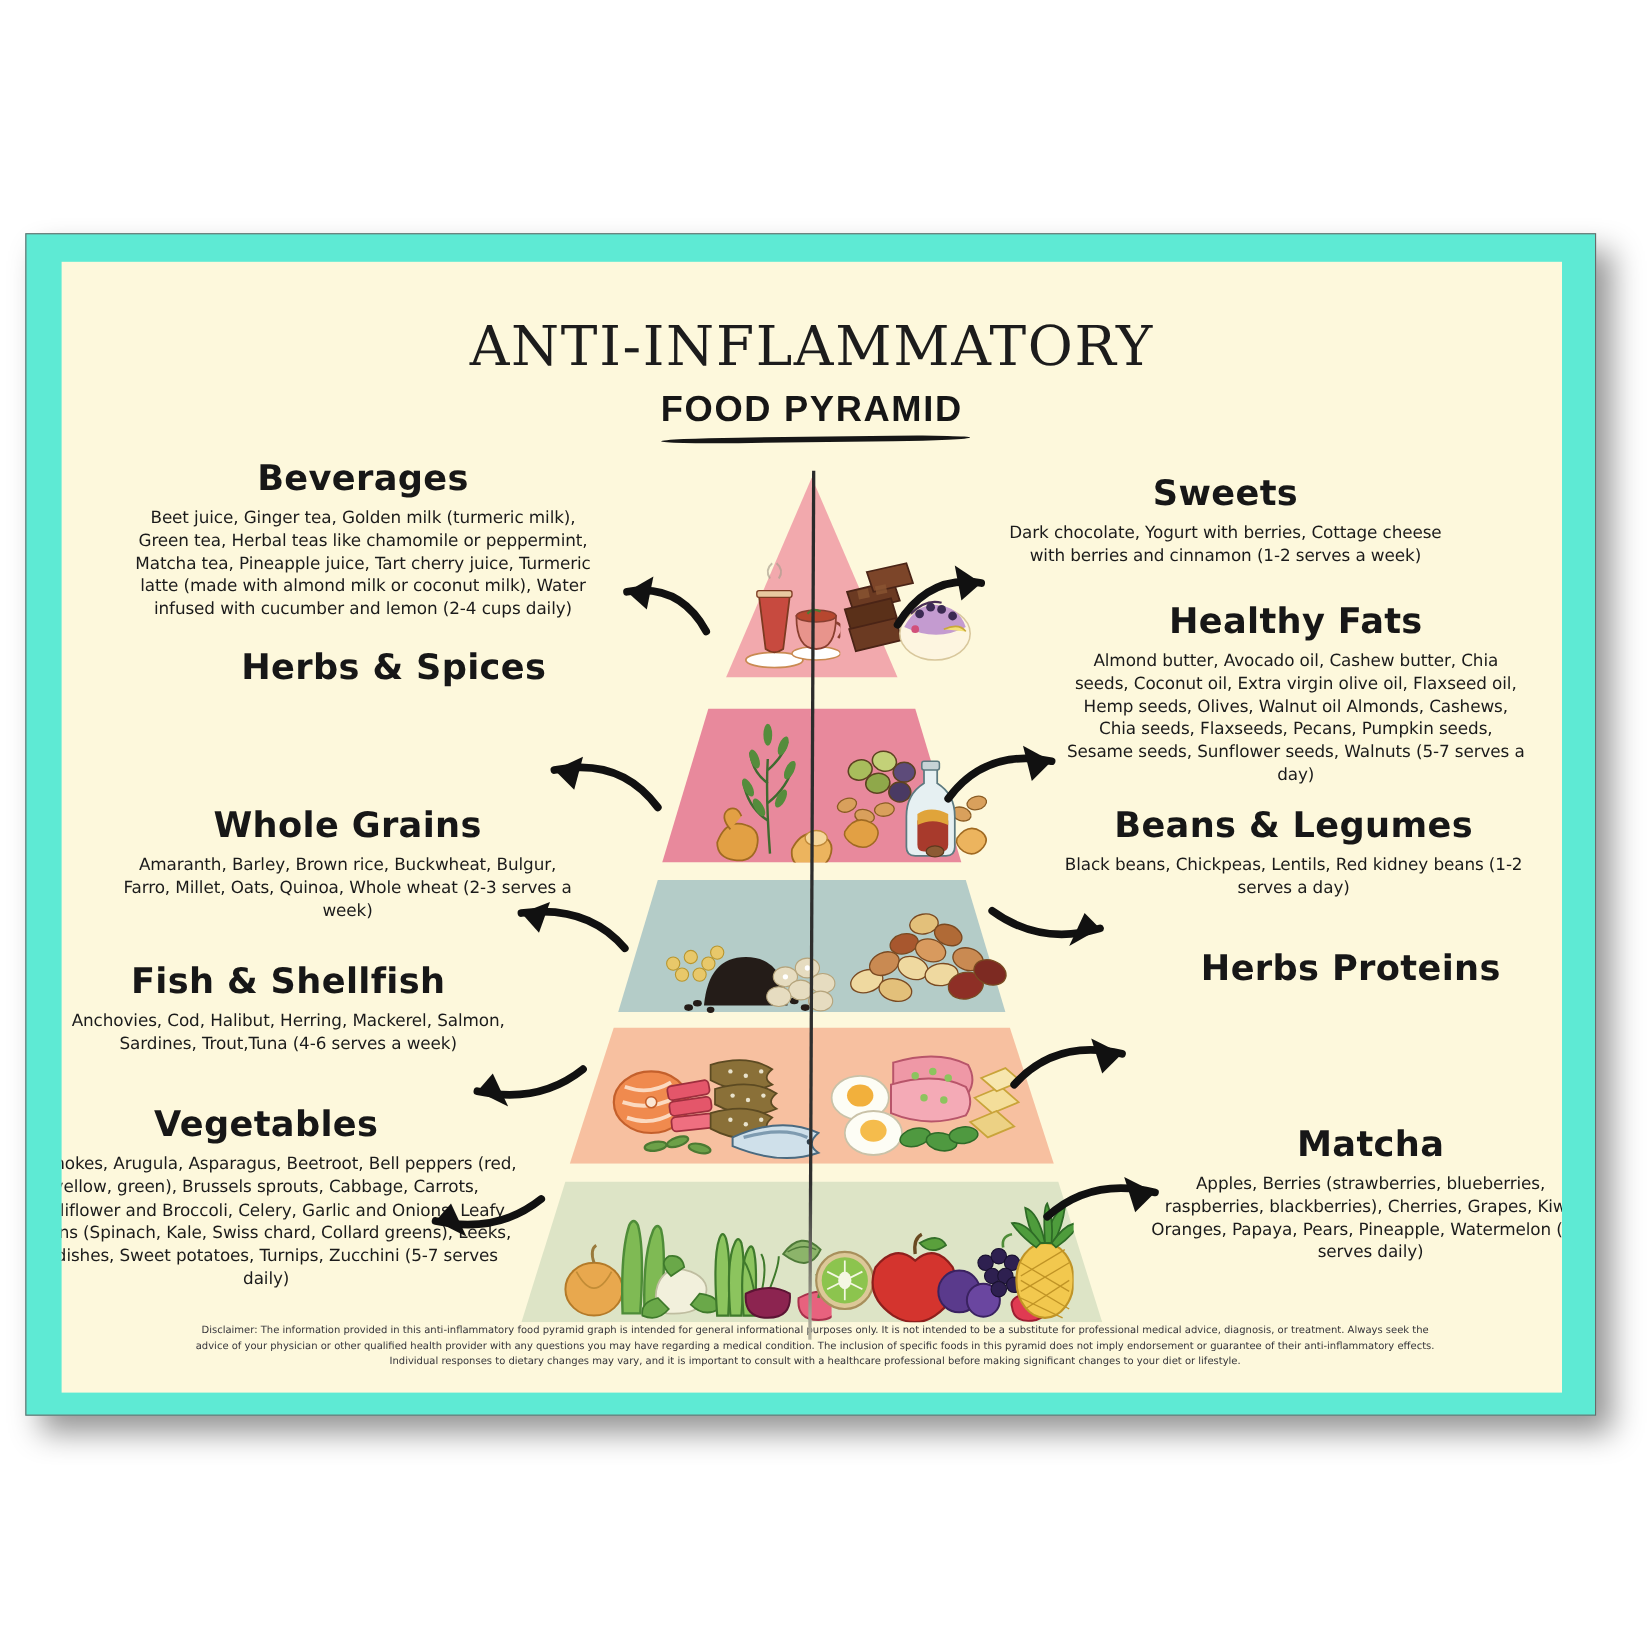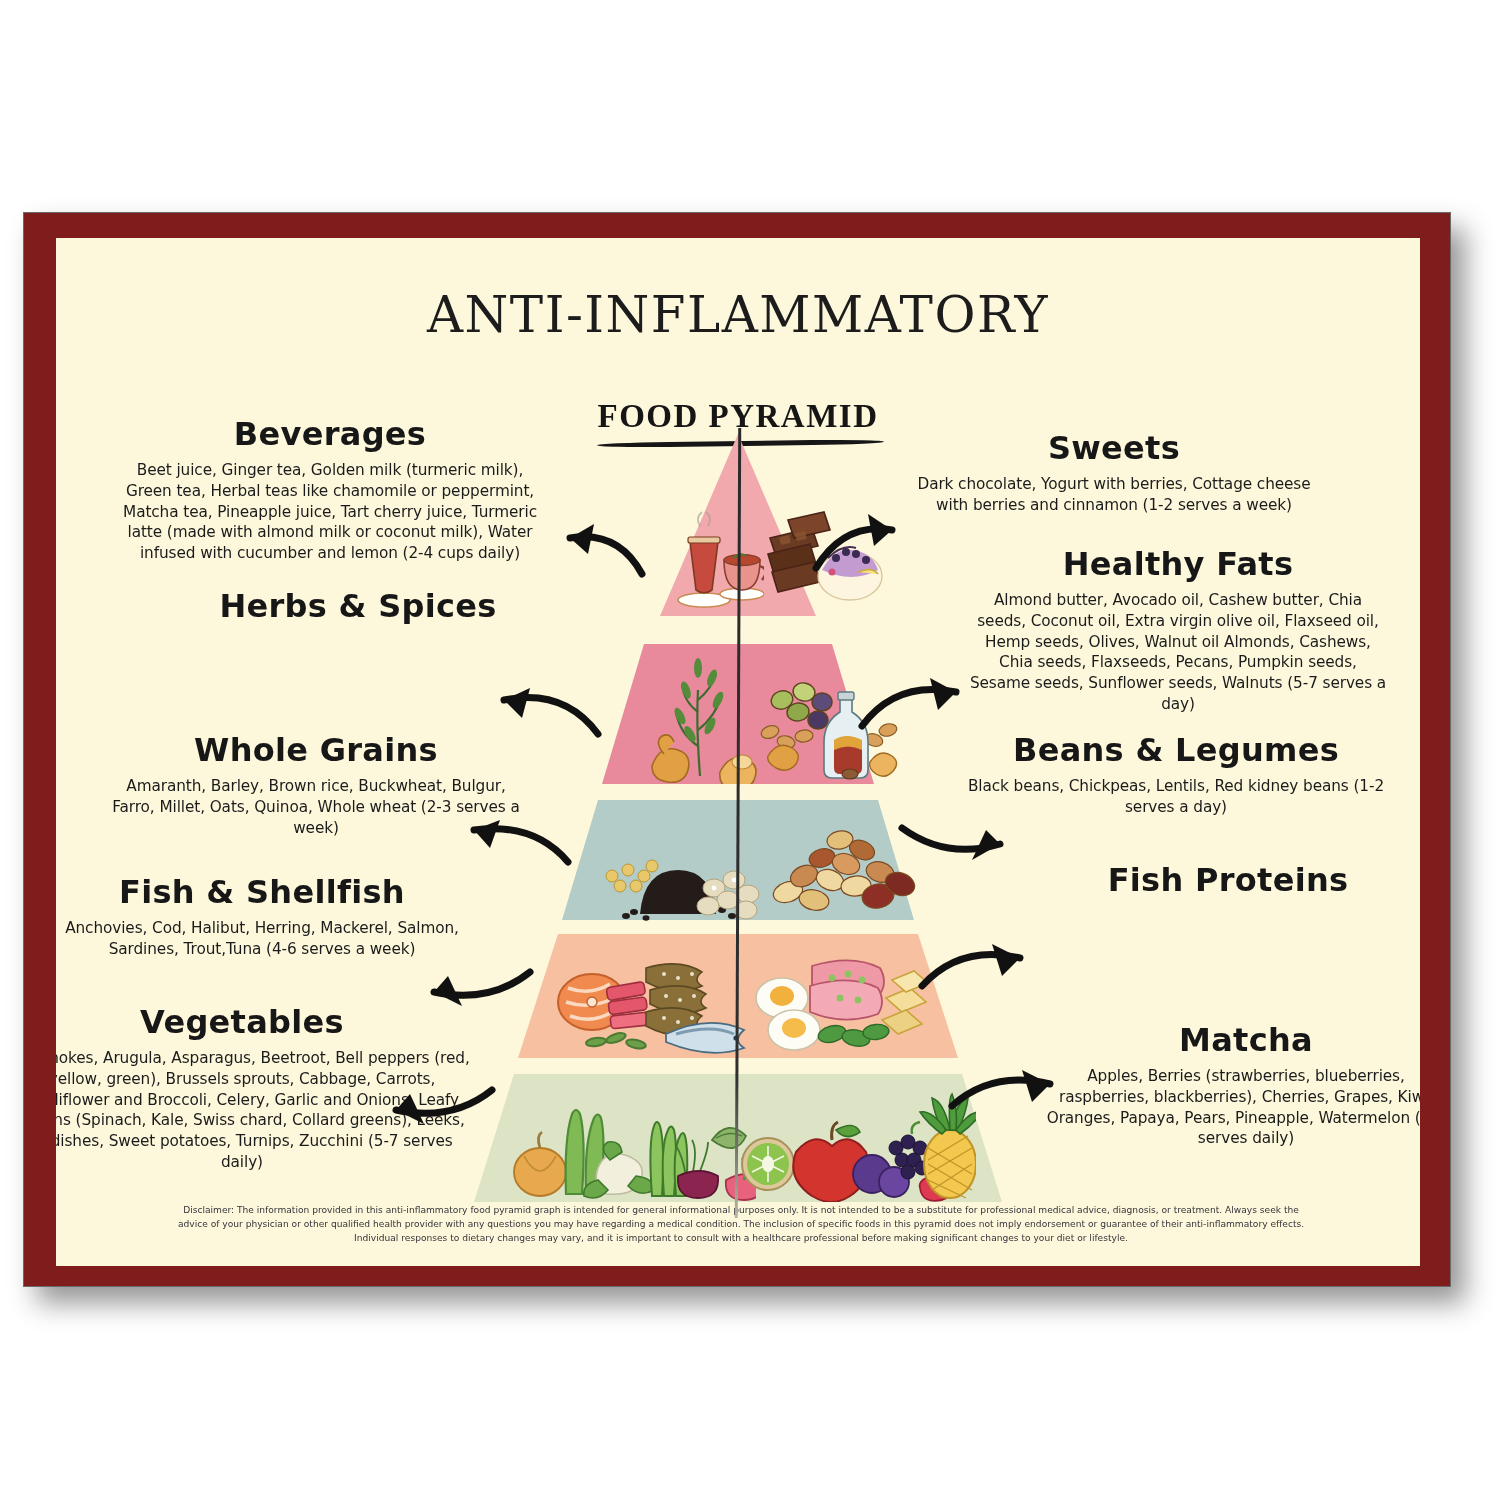--- a/index.html
+++ b/index.html
@@ -8,21 +8,21 @@
     background: #ffffff;
     font-family: "DejaVu Sans", sans-serif;
     overflow: hidden;
   }
 
   
   #poster-frame {
     position: absolute;
     left: 23px; top: 212px;
     width: 1428px; height: 1075px;
-    background: #7f1d1d;
+    background: #5eead4;
     border: 1px solid #6a6a6a;
     box-shadow: 14px 16px 26px rgba(0,0,0,0.42);
   }
   #poster-sheet {
     position: absolute;
     left: 32px; top: 25px;
     width: 1364px; height: 1028px;
     background: #fdf8dc;
     overflow: hidden;
   }
@@ -34,24 +34,23 @@
     font-family: "DejaVu Serif", serif;
     font-size: 50px; letter-spacing: 1.5px;
     color: #1c1c1c; font-weight: 400;
   }
   #title-sub-wrap {
     position: absolute; left: 0; top: 115px; width: 100%;
     text-align: center;
   }
   #title-sub {
     display: inline-block; position: relative;
-    font-family: Liberation Serif, serif;
+    font-family: Liberation Sans, sans-serif;
     font-size: 33px; font-weight: 700; letter-spacing: 1.5px;
     color: #161616;
-    margin-top: 45px;
   }
   #title-underline {
     position: absolute; left: 0; right: -6px; bottom: -11px; height: 5px;
     background: #161616;
     border-radius: 50% / 100%;
     transform: rotate(-0.7deg);
   }
 
   
   #pyramid { position: absolute; left: 366px; top: 196px; width: 632px; height: 760px; }
@@ -521,21 +520,21 @@
 
     <div class="panel right" style="left:910px; top:490px;">
       <span class="hl-wrap">
         <span class="hl" style="--hl:#b8cfcc;">Beans &amp; Legumes</span>
       </span>
       <div class="panel-body">Black beans, Chickpeas, Lentils, Red kidney beans (1-2 serves a day)</div>
     </div>
 
     <div class="panel right" style="left:962px; top:620px;">
       <span class="hl-wrap">
-        <span class="hl" style="--hl:#f4ceab;">Fish Proteins</span>
+        <span class="hl" style="--hl:#f4ceab;">Herbs Proteins</span>
       </span>
     </div>
 
     <div class="panel right" style="left:990px; top:780px; width:400px;">
       <span class="hl-wrap">
         <span class="hl" style="--hl:#dce3c4;">Matcha</span>
       </span>
       <div class="panel-body">Apples, Berries (strawberries, blueberries, raspberries, blackberries), Cherries, Grapes, Kiwi, Oranges, Papaya, Pears, Pineapple, Watermelon (2-4 serves daily)</div>
     </div>
 

